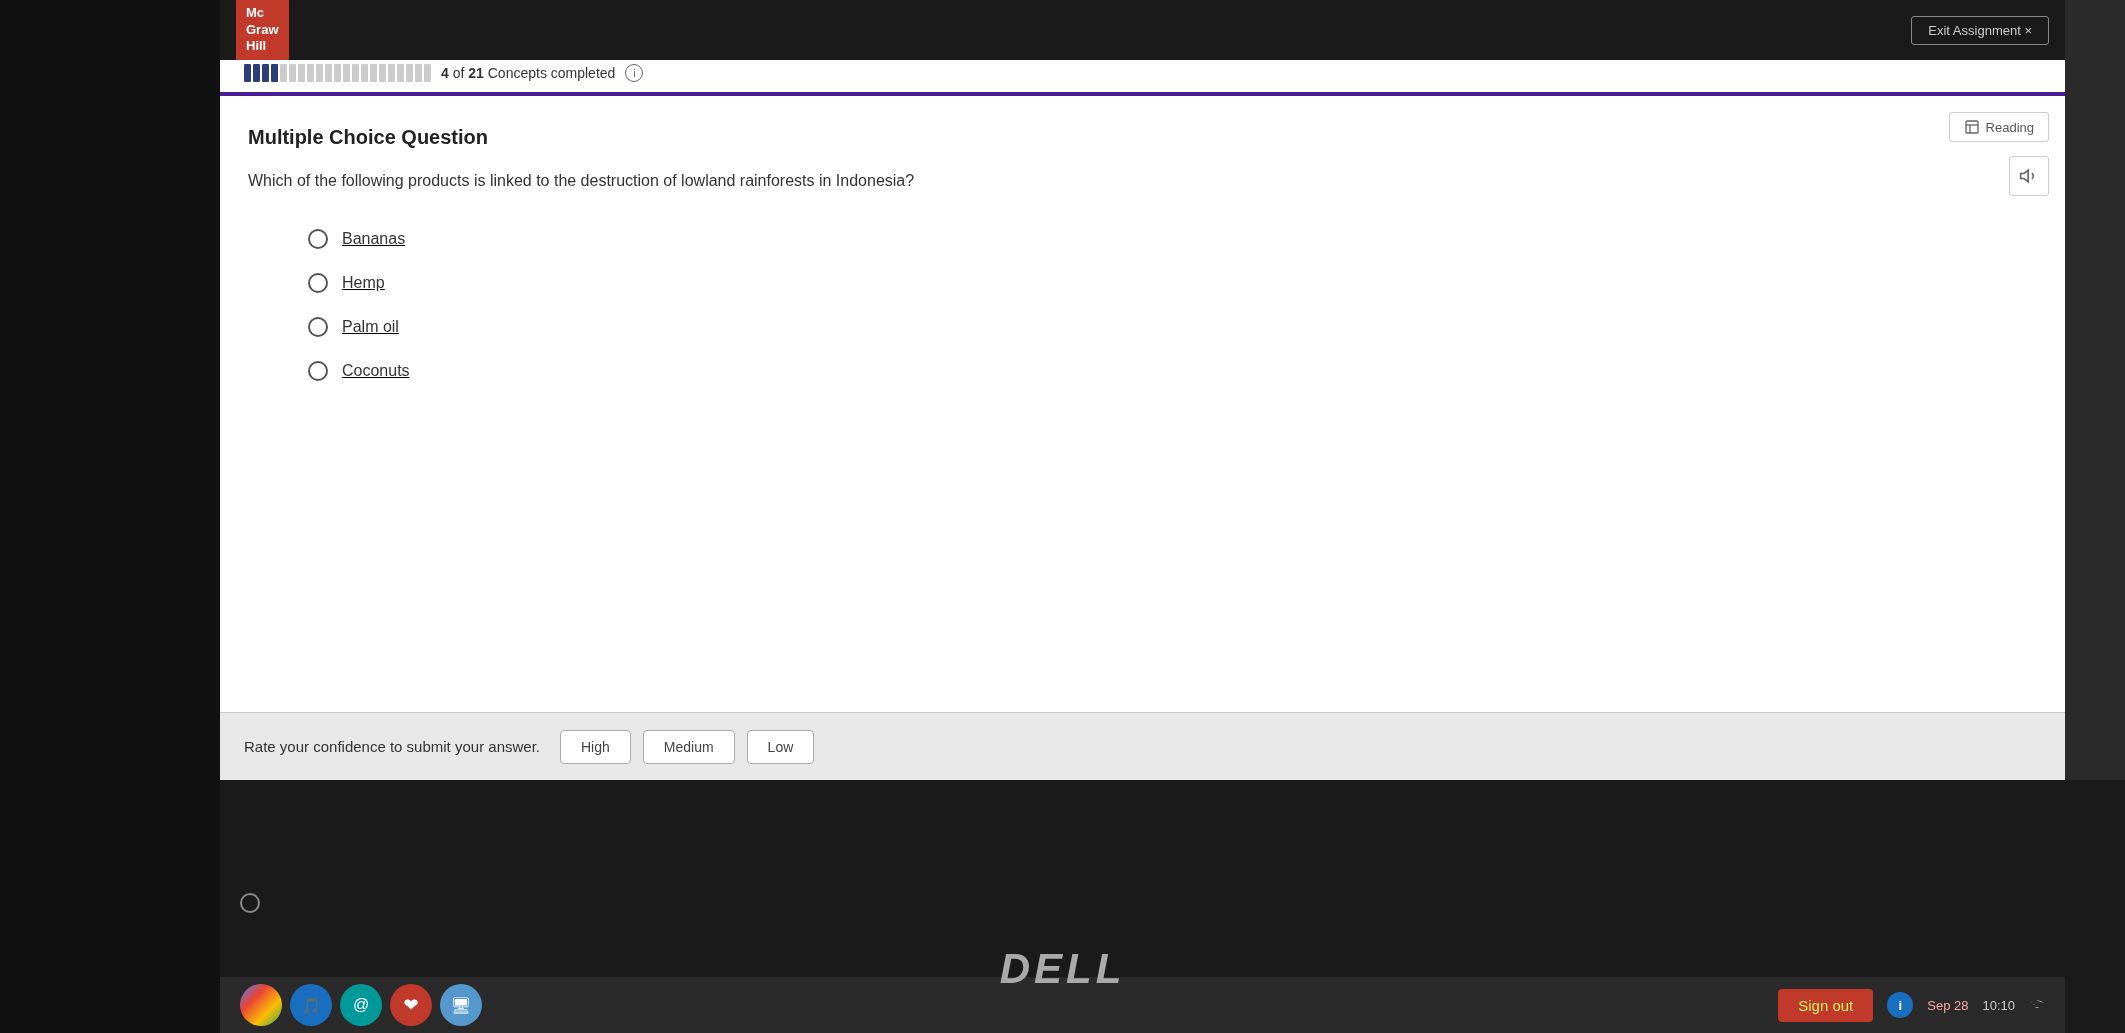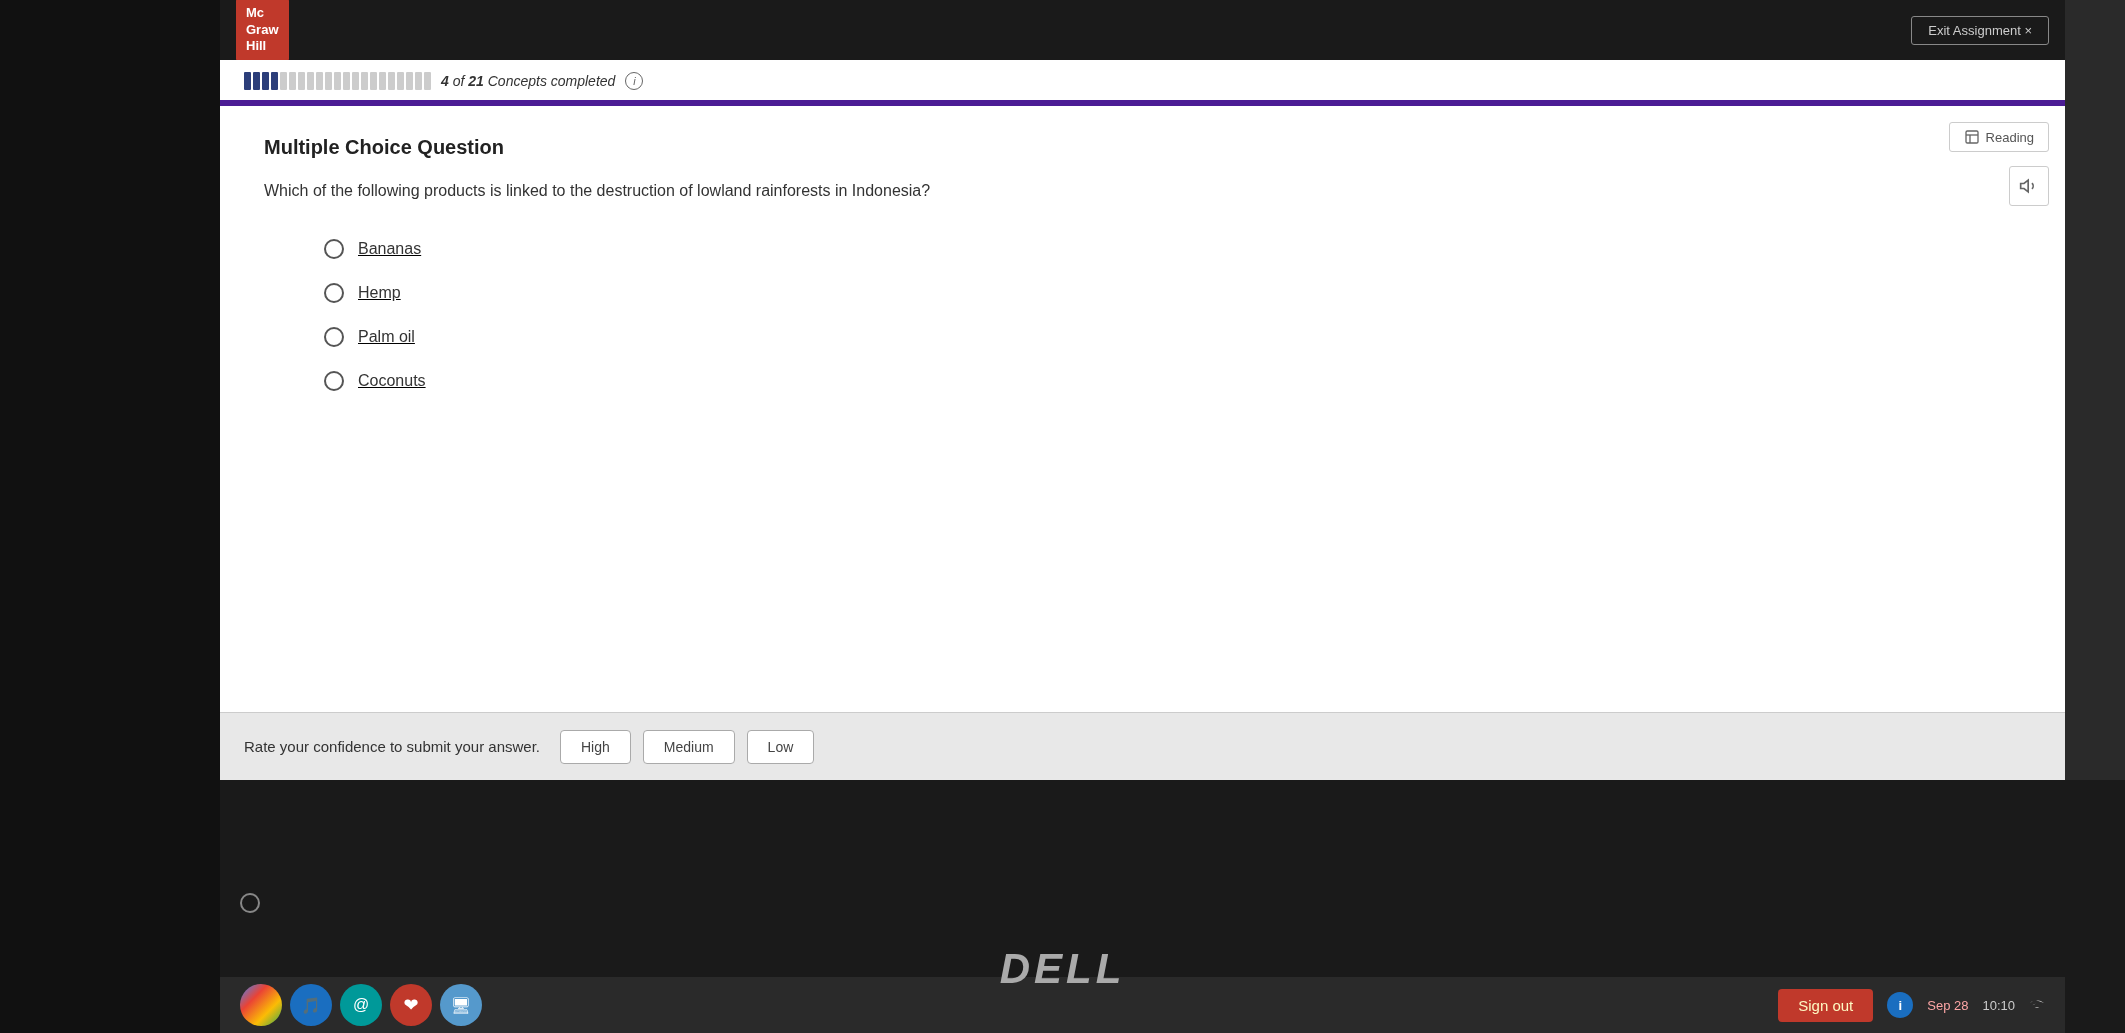--- a/index.html
+++ b/index.html
@@ -64,24 +64,23 @@
       color: #ccc;
       padding: 6px 16px;
       font-size: 13px;
       cursor: pointer;
       border-radius: 3px;
     }
 
     
     .progress-area {
       background: white;
-      padding: 12px 24px 0 24px;
+      padding: 4px 24px 0 24px;
       flex-shrink: 0;
-      border-bottom: 6px solid #4c1d95;
-      font-style: italic;
+      border-bottom: 4px solid #4c1d95;
     }
 
     .progress-row {
       display: flex;
       align-items: center;
       gap: 10px;
       margin-bottom: 10px;
     }
 
     .progress-bar-visual {
@@ -120,21 +119,21 @@
       justify-content: center;
       font-size: 11px;
       color: #666;
       cursor: pointer;
     }
 
     
     .question-content {
       background: white;
       flex: 1;
-      padding: 30px 44px;
+      padding: 30px 28px;
       overflow-y: auto;
       position: relative;
     }
 
     .question-type {
       font-size: 20px;
       font-weight: bold;
       color: #222;
       margin-bottom: 20px;
     }
@@ -274,21 +273,21 @@
     .taskbar-icon.blue2 { background: #5599cc; }
 
     .taskbar-right {
       display: flex;
       align-items: center;
       gap: 14px;
     }
 
     .sign-out-btn {
       background: #c0392b;
-      color: #fef9c3;
+      color: #bef264;
       border: none;
       padding: 8px 20px;
       font-size: 15px;
       cursor: pointer;
       border-radius: 4px;
     }
 
     .taskbar-date {
       color: #fca5a5;
       font-size: 13px;

